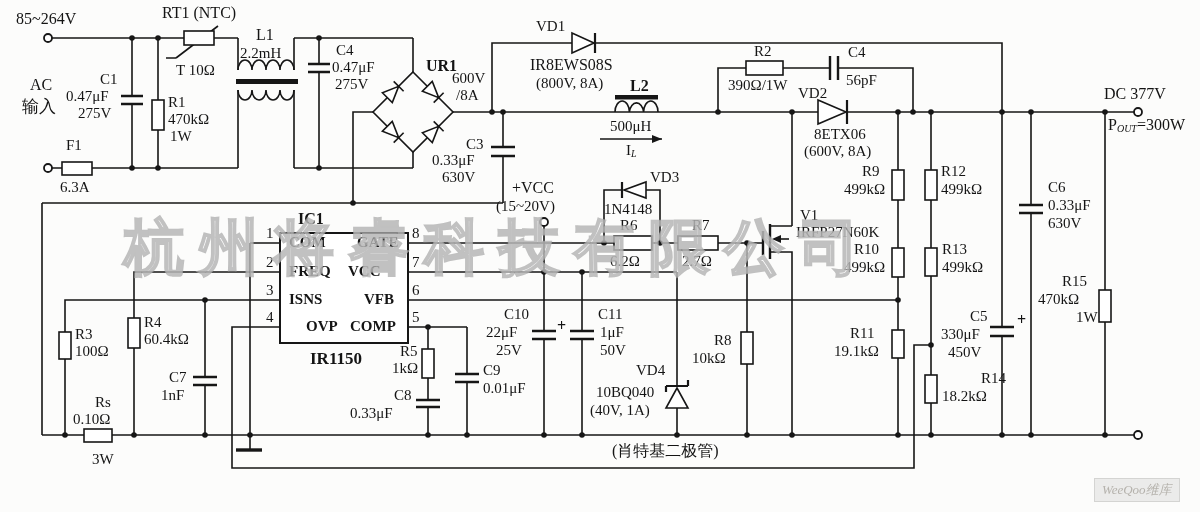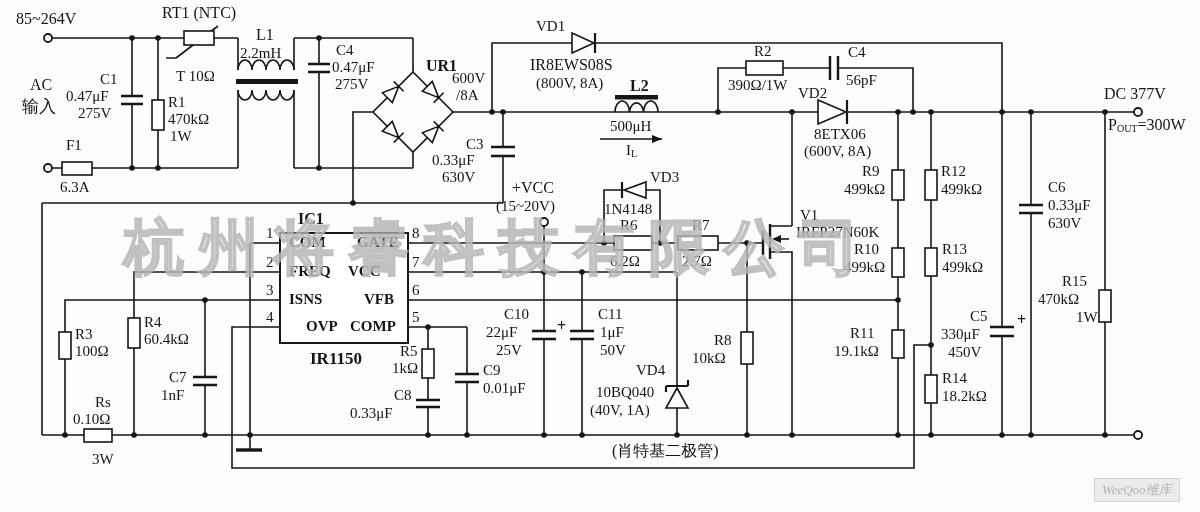--- a/index.html
+++ b/index.html
@@ -2,21 +2,21 @@
 <html><head>
 <meta charset="utf-8">
 <style>
   html,body{margin:0;padding:0;background:#e9e9e9;}
   .stage{position:relative;width:1200px;height:512px;background:#fcfcfb;overflow:hidden;
          font-family:"Liberation Serif","DejaVu Serif",serif;text-align:center;}
   svg.sch{position:absolute;left:0;top:0;z-index:1;}
   .L{position:absolute;z-index:2;font:15px/1.08 "Liberation Serif","DejaVu Serif",serif;
      color:#141414;white-space:pre;}
   .b{font-weight:bold;} .f16{font-size:16px;} .f17{font-size:17px;}
-  .sub{font-size:10px;vertical-align:-2px;}
+  .sub{font-size:10px;vertical-align:-2px;font-style:italic;}
   .cap{position:absolute;z-index:2;font:bold 19px "Liberation Serif","DejaVu Serif",serif;
        color:#101010;letter-spacing:1px;white-space:pre;}
   .wm{position:absolute;left:84px;top:208px;z-index:3;font:bold 60px "Liberation Serif",serif;
       letter-spacing:15px;color:rgba(255,255,255,0.42);-webkit-text-stroke:2px rgba(172,172,172,0.75);
       pointer-events:none;white-space:nowrap;margin-left:40px;}
   .badge{position:absolute;left:1094px;top:478px;z-index:3;padding:2px 7px;
          background:#ebebea;border:1px solid #d4d4d2;color:#b5b2ac;
          font:italic 13px "Liberation Serif",serif;white-space:nowrap;}
 </style>
 </head>
@@ -207,21 +207,21 @@
 <span class="L f16" style="left:16px;top:10px">85~264V</span>
 <span class="L f16" style="left:30px;top:76px">AC</span>
 <span class="L f17" style="left:22px;top:98px">输入</span>
 <span class="L" style="left:100px;top:71px">C1</span>
 <span class="L" style="left:66px;top:88px">0.47μF</span>
 <span class="L" style="left:78px;top:105px">275V</span>
 <span class="L" style="left:168px;top:94px">R1</span>
 <span class="L" style="left:168px;top:111px">470kΩ</span>
 <span class="L" style="left:170px;top:128px">1W</span>
 <span class="L f16" style="left:162px;top:4px">RT1 (NTC)</span>
-<span class="L" style="left:176px;top:68px">T 10Ω</span>
+<span class="L" style="left:176px;top:62px">T 10Ω</span>
 <span class="L f16" style="left:256px;top:26px">L1</span>
 <span class="L" style="left:240px;top:45px">2.2mH</span>
 <span class="L" style="left:336px;top:42px">C4</span>
 <span class="L" style="left:332px;top:59px">0.47μF</span>
 <span class="L" style="left:335px;top:76px">275V</span>
 <span class="L" style="left:66px;top:137px">F1</span>
 <span class="L" style="left:60px;top:179px">6.3A</span>
 <span class="L b f16" style="left:426px;top:57px">UR1</span>
 <span class="L" style="left:452px;top:70px">600V</span>
 <span class="L" style="left:456px;top:87px">/8A</span>
@@ -258,21 +258,21 @@
 <span class="L" style="left:862px;top:163px">R9</span>
 <span class="L" style="left:844px;top:181px">499kΩ</span>
 <span class="L" style="left:854px;top:241px">R10</span>
 <span class="L" style="left:844px;top:259px">499kΩ</span>
 <span class="L" style="left:850px;top:325px">R11</span>
 <span class="L" style="left:834px;top:343px">19.1kΩ</span>
 <span class="L" style="left:941px;top:163px">R12</span>
 <span class="L" style="left:941px;top:181px">499kΩ</span>
 <span class="L" style="left:942px;top:241px">R13</span>
 <span class="L" style="left:942px;top:259px">499kΩ</span>
-<span class="L" style="left:942px;top:370px">R14</span>
+<span class="L" style="left:981px;top:370px">R14</span>
 <span class="L" style="left:942px;top:388px">18.2kΩ</span>
 <span class="L" style="left:970px;top:308px">C5</span>
 <span class="L" style="left:941px;top:326px">330μF</span>
 <span class="L" style="left:948px;top:344px">450V</span>
 <span class="L f16 b" style="left:1017px;top:311px">+</span>
 <span class="L" style="left:1048px;top:179px">C6</span>
 <span class="L" style="left:1048px;top:197px">0.33μF</span>
 <span class="L" style="left:1048px;top:215px">630V</span>
 <span class="L" style="left:1062px;top:273px">R15</span>
 <span class="L" style="left:1038px;top:291px">470kΩ</span>

